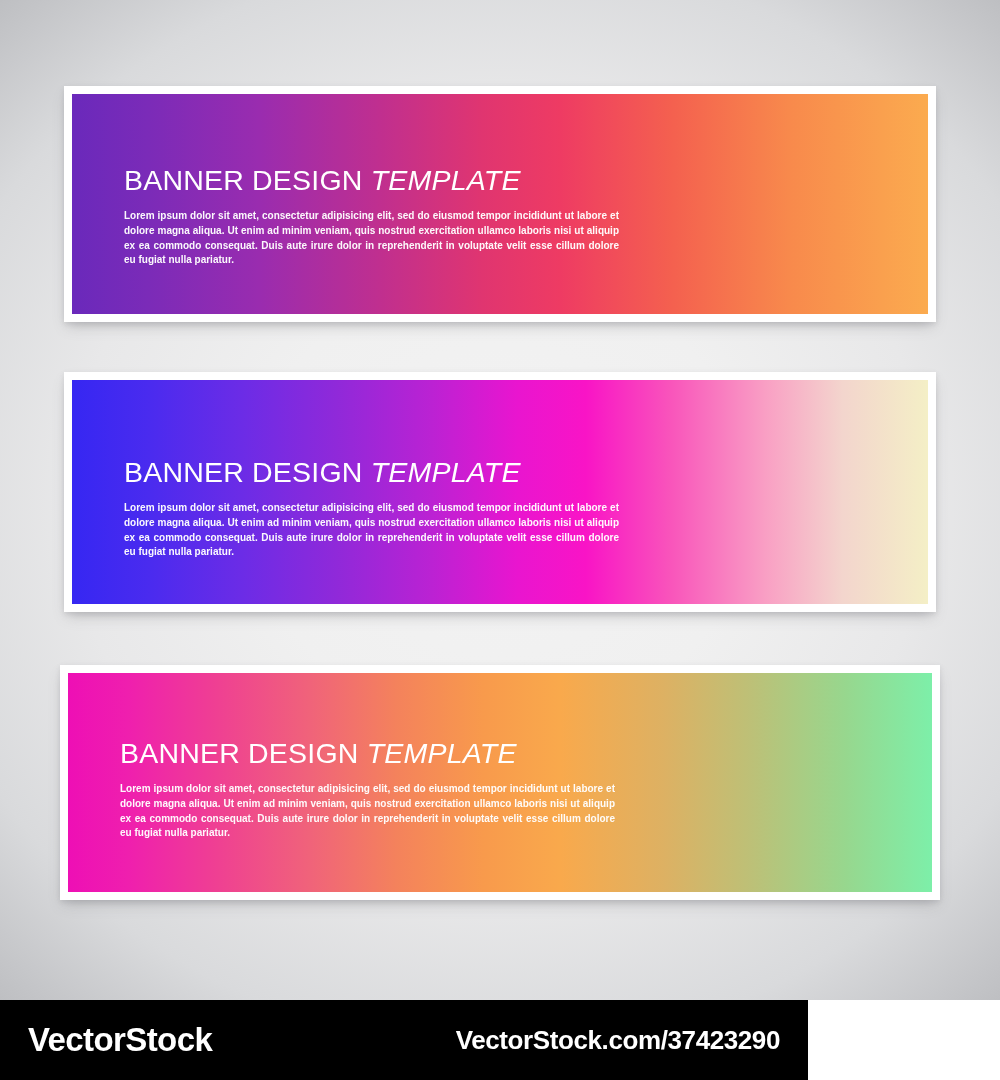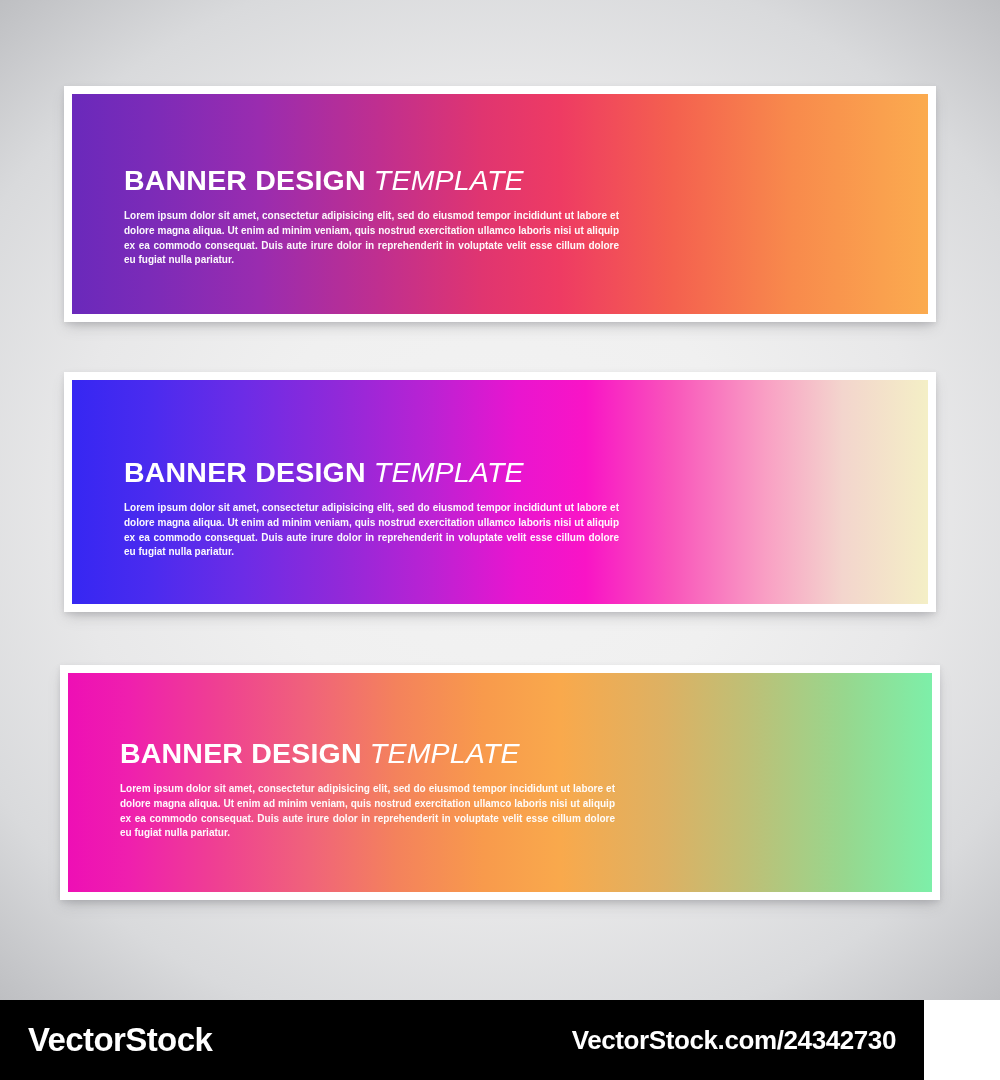--- a/index.html
+++ b/index.html
@@ -65,21 +65,21 @@
   #banner-3 .banner-text { top:66px; }
 
   .banner-heading {
     font-size:28.5px;
     line-height:1.05;
     letter-spacing:0.2px;
     color:#ffffff;
     white-space:nowrap;
     margin-bottom:13px;
   }
-  .heading-bold   { font-weight:bold;text-align:right; }
+  .heading-bold   { font-weight:normal;text-align:right; }
   .heading-light  { font-weight:300;font-style:italic; }
 
   .banner-body {
     font-size:10px;
     line-height:1.48;
     color:#ffffff;
     text-align:justify;
     width:495px;
     opacity:0.97;
     font-weight:bold;
@@ -124,21 +124,21 @@
       #ddb163  69%,
       #bdc077  79%,
       #97d78e  90%,
       #7defa9 100%);
   }
 
   
   .watermark-bar {
     position:absolute;
     left:0; top:1000px;
-    width:924px;
+    width:808px;
     height:80px;
     background:#000000;
   }
   .wm-logo {
     position:absolute;
     left:28px;
     top:50%;
     transform:translateY(-50%);
     color:#ffffff;
     font-size:33px;
@@ -194,14 +194,14 @@
         </div>
         <div class="banner-body">Lorem ipsum dolor sit amet, consectetur adipisicing elit, sed do eiusmod tempor incididunt ut labore et dolore magna aliqua. Ut enim ad minim veniam, quis nostrud exercitation ullamco laboris nisi ut aliquip ex ea commodo consequat. Duis aute irure dolor in reprehenderit in voluptate velit esse cillum dolore eu fugiat nulla pariatur.</div>
       </div>
     </div>
   </div>
 
 </div>
 
 <div class="watermark-bar">
   <div class="wm-logo">VectorStock</div>
-  <div class="wm-url">VectorStock.com/24342730</div>
+  <div class="wm-url">VectorStock.com/37423290</div>
 </div>
 
 </body></html>

